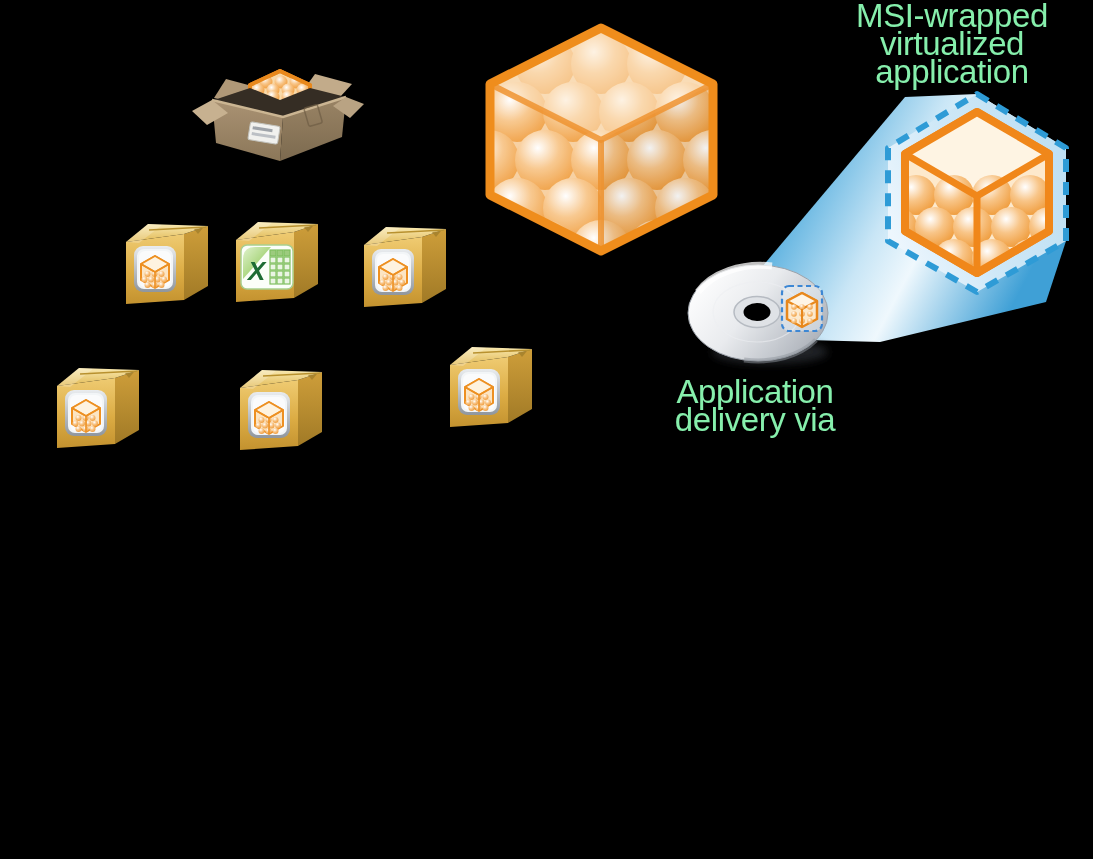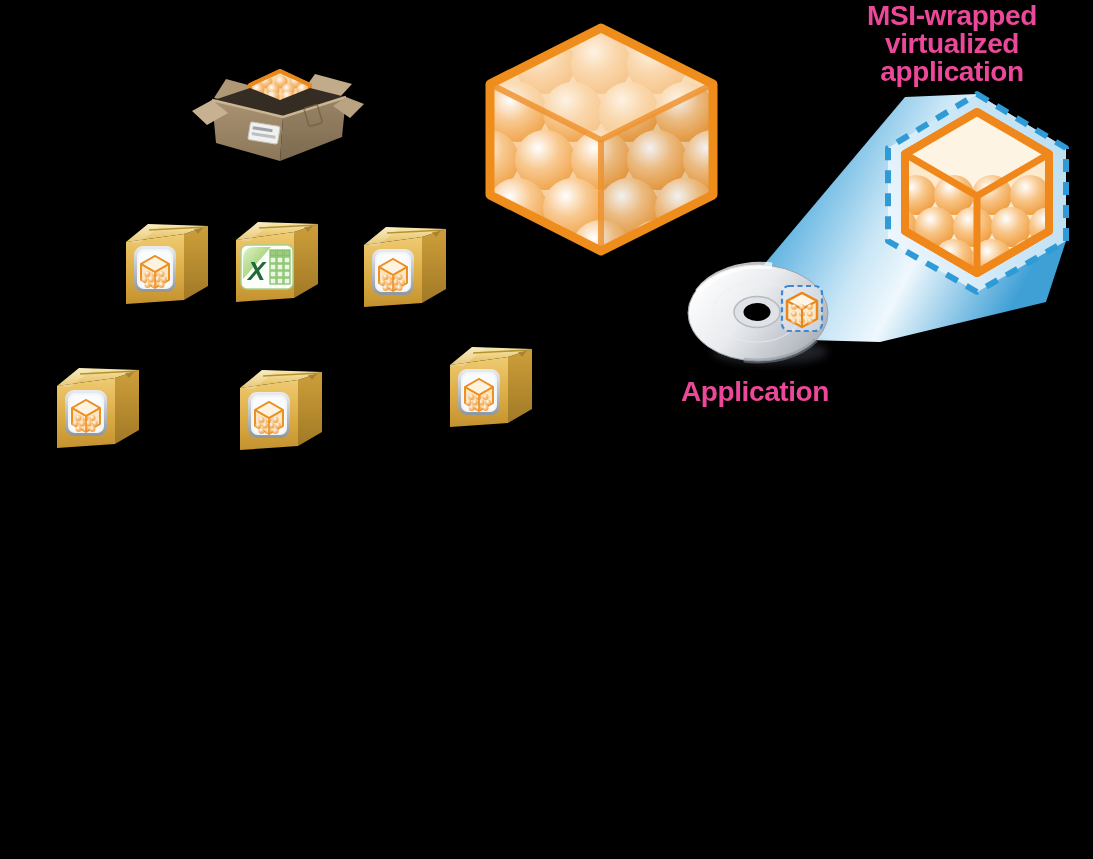--- a/index.html
+++ b/index.html
@@ -2,21 +2,21 @@
 <html><head>
 <meta charset="utf-8">
 <style>
   html,body { margin:0; padding:0; background:#000; }
   .stage {
     position:relative; width:1093px; height:859px; background:#000;
     overflow:hidden; font-family:"Liberation Sans", sans-serif;
   }
   .stage svg { position:absolute; left:0; top:0; }
   .label {
-    position:absolute; color:#ec4899; font-weight:bold; font-size:28px;
+    position:absolute; color:#86efac; font-weight:normal; font-size:33px;
     line-height:28px; text-align:center; letter-spacing:-0.4px;
   }
   .label span { display:block; }
   #msi-label { left:852px; top:2px; width:200px; }
   #delivery-label { left:655px; top:378px; width:200px; }
 </style>
 </head>
 <body>
 
 <div class="stage">
@@ -284,14 +284,15 @@
   </g>
 </svg>
 
   <div class="label" id="msi-label">
     <span>MSI-wrapped</span>
     <span>virtualized</span>
     <span>application</span>
   </div>
   <div class="label" id="delivery-label">
     <span>Application</span>
+    <span>delivery via</span>
   </div>
 </div>
 
 </body></html>

